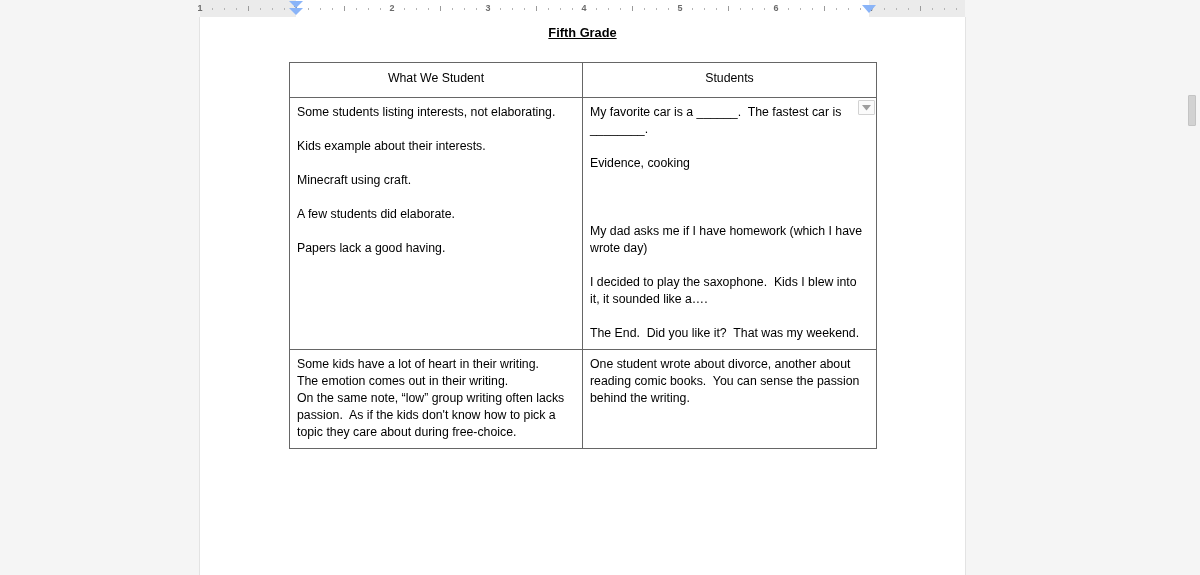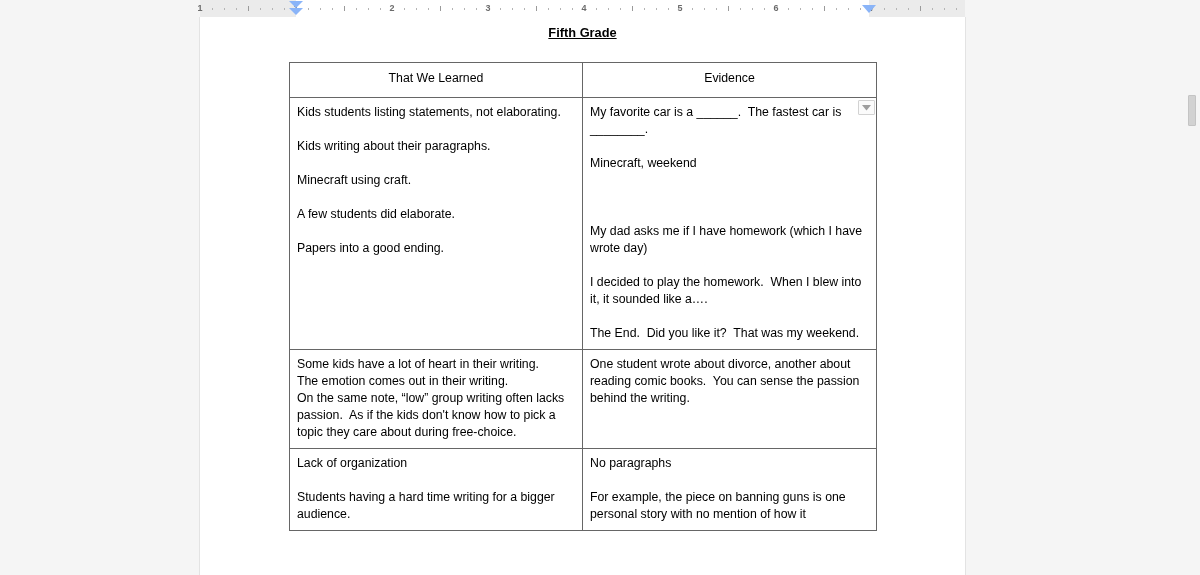--- a/index.html
+++ b/index.html
@@ -316,67 +316,57 @@
         <p class="doc-title"><span>Fifth Grade</span></p>
 
 
         <table class="writing-table">
           <colgroup>
             <col class="col-learned">
             <col class="col-evidence">
           </colgroup>
           <thead>
             <tr>
-              <th>That We Learned</th>
-              <th>Evidence</th>
+              <th>What We Student</th>
+              <th>Students</th>
             </tr>
           </thead>
           <tbody id="table-body">
               <tr>
                 <td>
-                  <p class="cell-para">Kids students listing statements, not elaborating.</p>
-                  <p class="cell-para">Kids writing about their paragraphs.</p>
+                  <p class="cell-para">Some students listing interests, not elaborating.</p>
+                  <p class="cell-para">Kids example about their interests.</p>
                   <p class="cell-para">Minecraft using craft.</p>
                   <p class="cell-para">A few students did elaborate.</p>
-                  <p class="cell-para">Papers into a good ending.</p>
+                  <p class="cell-para">Papers lack a good having.</p>
                 </td>
                 <td class="evidence-cell">
                   <p class="cell-para">My favorite car is a ______.  The fastest car is ________.</p>
-                  <p class="cell-para">Minecraft, weekend</p>
+                  <p class="cell-para">Evidence, cooking</p>
                   <p class="cell-para blank"></p>
                   <p class="cell-para">My dad asks me if I have homework (which I have wrote day)</p>
-                  <p class="cell-para">I decided to play the homework.  When I blew into it, it sounded like a….</p>
+                  <p class="cell-para">I decided to play the saxophone.  Kids I blew into it, it sounded like a….</p>
                   <p class="cell-para">The End.  Did you like it?  That was my weekend.</p>
                   <div class="cell-dropdown">
                     <svg width="9" height="6" viewBox="0 0 9 6">
                       <path d="M0 0 L9 0 L4.5 5.5 Z" fill="#9e9e9e"></path>
                     </svg>
                   </div>
                 </td>
               </tr>
               <tr>
                 <td>
                   <p class="cell-para">Some kids have a lot of heart in their writing.
 The emotion comes out in their writing.
 On the same note, “low” group writing often lacks passion.  As if the kids don't know how to pick a topic they care about during free-choice.</p>
                 </td>
                 <td class="evidence-cell">
                   <p class="cell-para">One student wrote about divorce, another about reading comic books.  You can sense the passion behind the writing.</p>
                 </td>
               </tr>
-              <tr>
-                <td>
-                  <p class="cell-para">Lack of organization</p>
-                  <p class="cell-para">Students having a hard time writing for a bigger audience.</p>
-                </td>
-                <td class="evidence-cell">
-                  <p class="cell-para">No paragraphs</p>
-                  <p class="cell-para">For example, the piece on banning guns is one personal story with no mention of how it</p>
-                </td>
-              </tr>
             </tbody>
         </table>
 
       </div>
     </div>
   </div>
 
   <div class="scrollbar-track">
     <div class="scrollbar-thumb"></div>
   </div>

